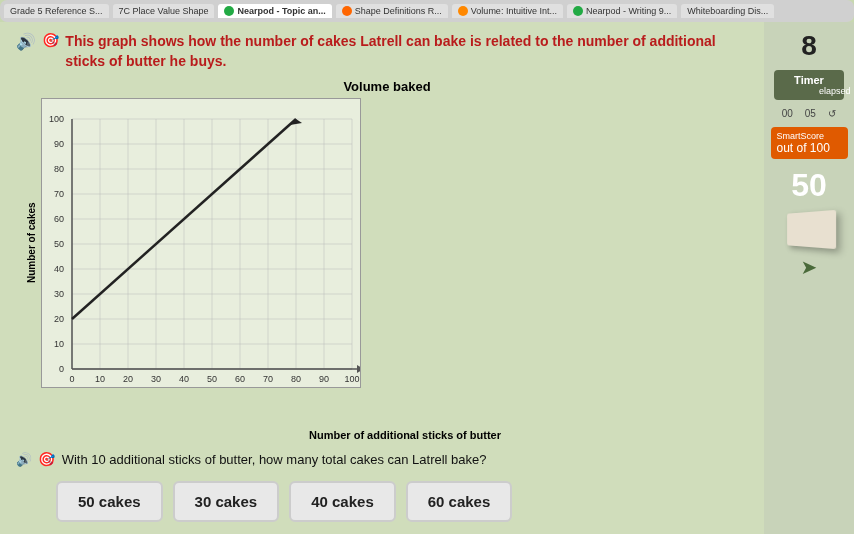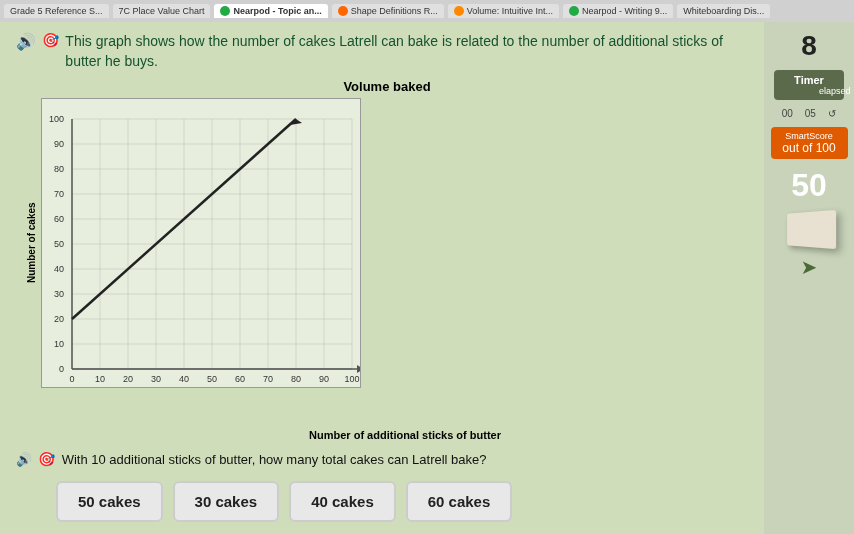--- a/index.html
+++ b/index.html
@@ -16,20 +16,21 @@
     .tab-bar {
       display: flex;
       align-items: center;
       background: #d0d0d0;
       height: 22px;
       font-size: 10px;
       color: #333;
       padding: 0 4px;
       gap: 4px;
       overflow: hidden;
+      border-radius: 7px;
     }
     .tab-item {
       white-space: nowrap;
       padding: 2px 6px;
       background: #e0e0e0;
       border-radius: 3px 3px 0 0;
       font-size: 9px;
       cursor: pointer;
     }
     .tab-item.active {
@@ -65,22 +66,22 @@
       gap: 6px;
       margin-bottom: 8px;
     }
     .speaker-icon {
       font-size: 16px;
       cursor: pointer;
       color: #333;
     }
     .question-text {
       font-size: 14px;
-      font-weight: 400;
-      color: #14532d;
+      font-weight: 700;
+      color: #b91c1c;
       line-height: 1.4;
     }
     .graph-title {
       text-align: center;
       font-weight: bold;
       font-size: 13px;
       margin-bottom: 4px;
     }
     .x-axis-label {
       text-align: center;
@@ -158,21 +159,21 @@
       gap: 12px;
       font-size: 10px;
       color: #444;
     }
     .smart-score-box {
       background: #e05a00;
       color: #fff;
       border-radius: 4px;
       padding: 4px 6px;
       font-size: 9px;
-      text-align: center;
+      text-align: left;
       width: 77px;
     }
     .big-score {
       font-size: 32px;
       font-weight: 900;
       color: #fff;
       text-align: center;
     }
     .book-icon {
       width: 50px;
@@ -186,21 +187,21 @@
       font-size: 20px;
       color: #4a6a3a;
       cursor: pointer;
     }
   </style>
 </head>
 <body>
 
 <div class="tab-bar">
   <span class="tab-item">Grade 5 Reference S...</span>
-  <span class="tab-item">7C Place Value Chart</span>
+  <span class="tab-item">7C Place Value Shape</span>
   <span class="tab-item active">
     <span class="tab-icon" style="background:#22aa44;"></span>Nearpod - Topic an...
   </span>
   <span class="tab-item">
     <span class="tab-icon" style="background:#ff6600;"></span>Shape Definitions R...
   </span>
   <span class="tab-item">
     <span class="tab-icon" style="background:#ff8800;"></span>Volume: Intuitive Int...
   </span>
   <span class="tab-item">

